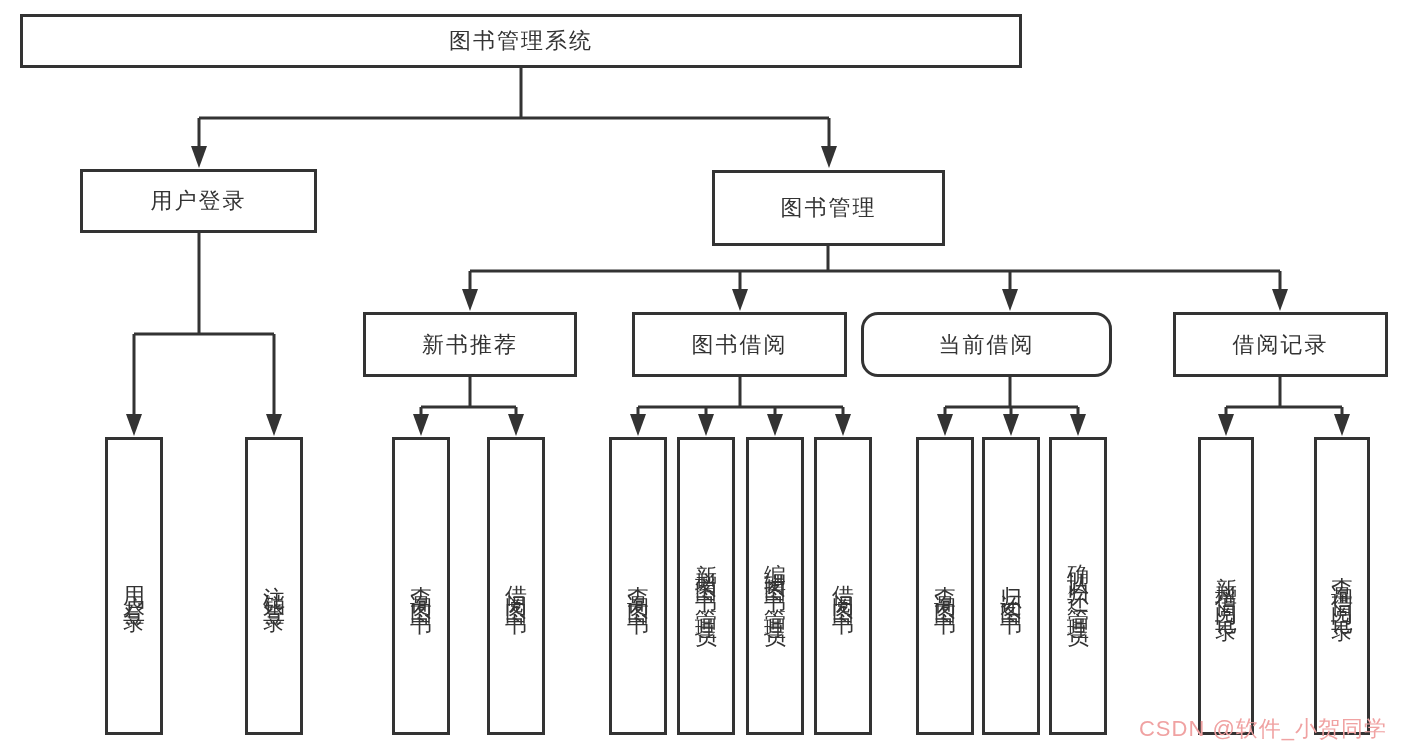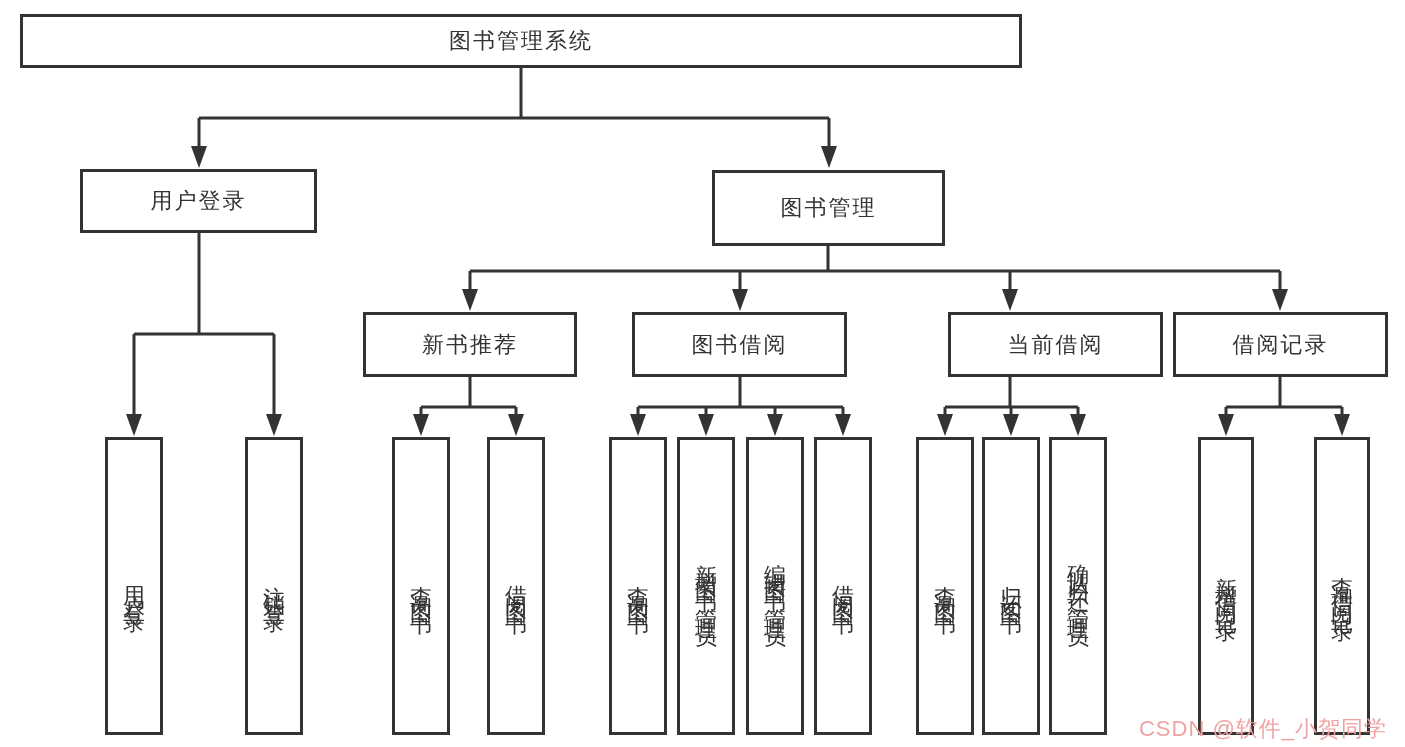--- a/index.html
+++ b/index.html
@@ -123,21 +123,21 @@
     </g>
   </svg>
 
   <div class="node hbox" style="left:20px; top:14px; width:1002px; height:54px;">图书管理系统</div>
 
   <div class="node hbox" style="left:80px; top:169px; width:237px; height:64px;">用户登录</div>
   <div class="node hbox" style="left:712px; top:170px; width:233px; height:76px;">图书管理</div>
 
   <div class="node hbox" style="left:363px; top:312px; width:214px; height:65px;">新书推荐</div>
   <div class="node hbox" style="left:632px; top:312px; width:215px; height:65px;">图书借阅</div>
-  <div class="node hbox" style="left:948px; top:312px; width:215px; height:65px;">当前借阅</div>
+  <div class="node hbox" style="left:861px; top:312px; width:251px; height:65px;border-radius:17px;">当前借阅</div>
   <div class="node hbox" style="left:1173px; top:312px; width:215px; height:65px;">借阅记录</div>
 
   <div class="node vbox" style="left:105px; top:437px; width:58px; height:298px;">
     <span class="vtext">用户登录</span>
   </div>
   <div class="node vbox" style="left:245px; top:437px; width:58px; height:298px;">
     <span class="vtext">注销登录</span>
   </div>
 
   <div class="node vbox" style="left:392px; top:437px; width:58px; height:298px;">

